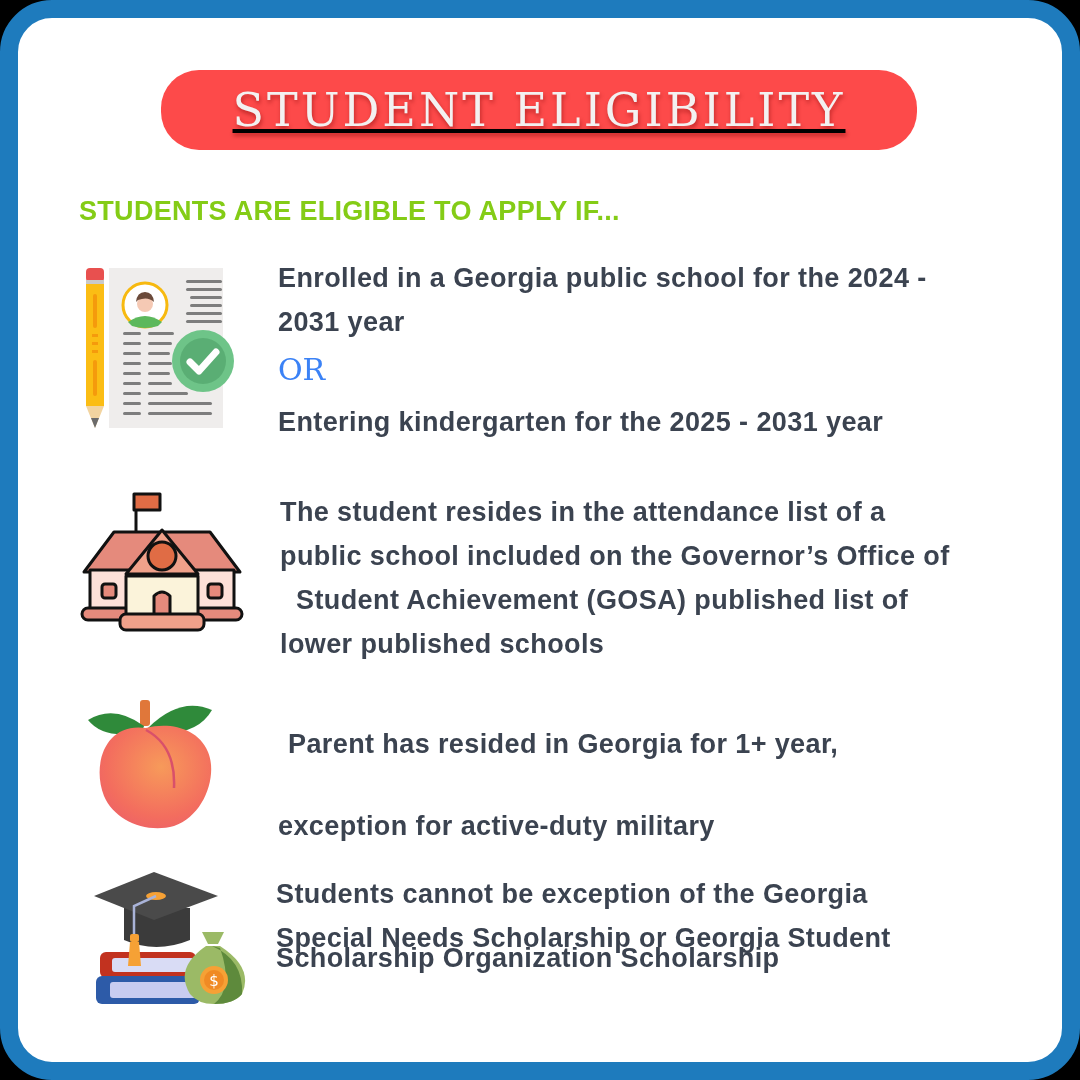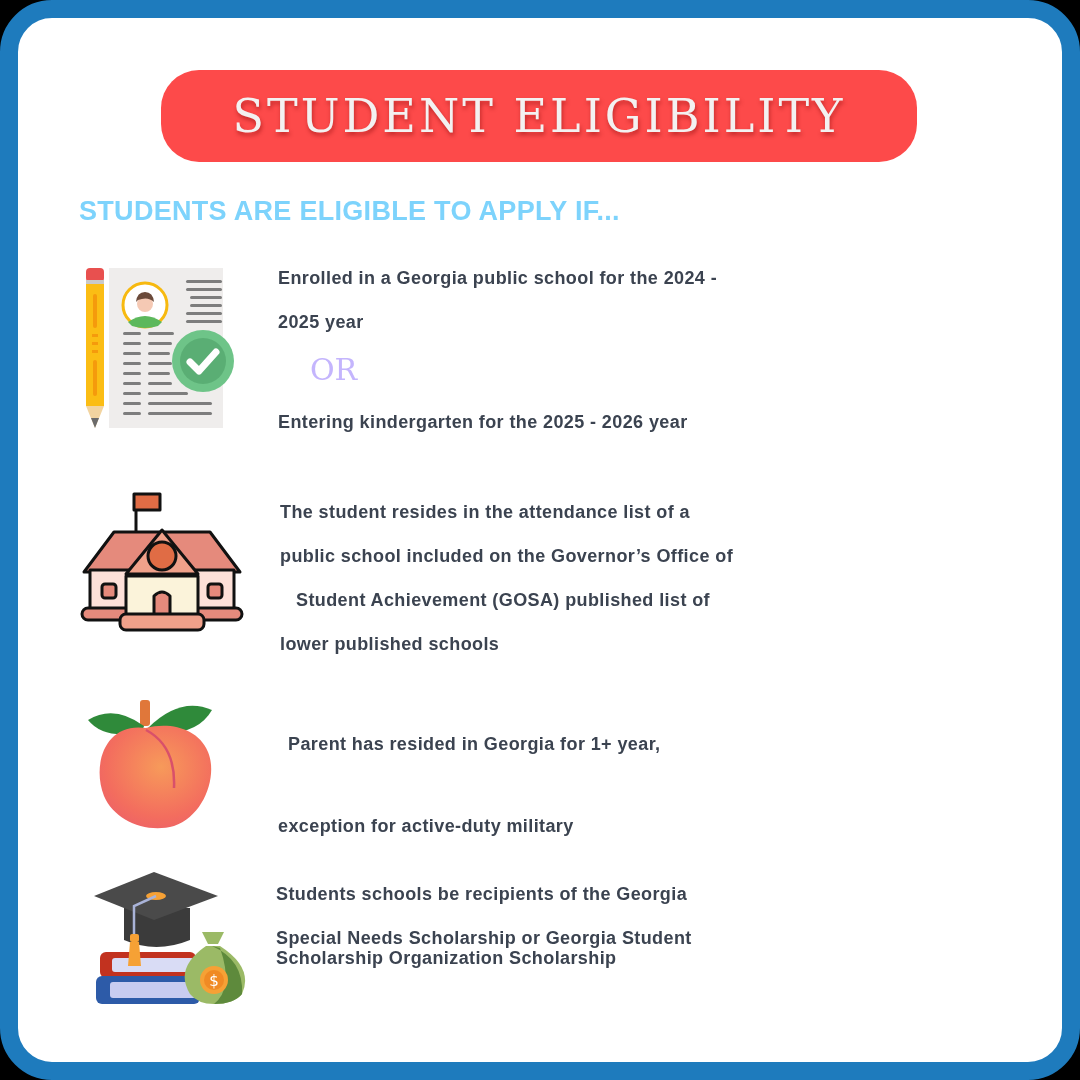--- a/index.html
+++ b/index.html
@@ -6,43 +6,43 @@
     body {
       width: 1080px; height: 1080px; background: #000; position: relative; overflow: hidden;
       font-family: "Liberation Sans", "DejaVu Sans", sans-serif;
     }
     .frame {
       position: absolute; left: 0; top: 0; width: 1080px; height: 1080px;
       box-sizing: border-box; background: #fff; border: 18px solid #1e7bbd;
       border-radius: 52px;
     }
     .title-pill {
-      position: absolute; left: 161px; top: 70px; width: 756px; height: 92px;
+      position: absolute; left: 161px; top: 70px; width: 756px; height: 80px;
       background: #fd4a4a; border-radius: 38px;
-      display: flex; align-items: center; justify-content: center;
+      display: flex; align-items: center; justify-content: center; text-decoration: underline;
     }
     .title-pill span {
       font-family: "DejaVu Serif", "Liberation Serif", serif;
       color: #f3f1f1; font-size: 46px; letter-spacing: 3px; text-transform: uppercase;
       text-shadow: 1px 3px 4px rgba(120,0,0,0.45);
       font-weight: normal;
     }
     .subtitle {
-      position: absolute; left: 79px; top: 196px; color: #7dd3fc;
+      position: absolute; left: 79px; top: 196px; color: #84cc16;
       font-family: "Liberation Sans", sans-serif; font-weight: bold; font-size: 27px;
       letter-spacing: 0.3px;
     }
     .icon { position: absolute; }
     .txt {
       position: absolute; color: #3b4350; font-family: "Liberation Sans", sans-serif;
-      font-weight: bold; font-size: 18px; line-height: 44px; letter-spacing: 0.4px;
+      font-weight: bold; font-size: 27px; line-height: 44px; letter-spacing: 0.4px;
     }
     .or {
-      position: absolute; left: 278px; top: 352px; color: #c4b5fd;
-      font-family: "DejaVu Serif", "Liberation Serif", serif; font-size: 30px; margin-left: 32px;
+      position: absolute; left: 278px; top: 352px; color: #3b82f6;
+      font-family: "DejaVu Serif", "Liberation Serif", serif; font-size: 30px;
     }
   </style>
 </head>
 <body>
 
 <div class="frame"></div>
 
 <div class="title-pill">
   <span>STUDENT ELIGIBILITY</span>
 </div>
@@ -94,23 +94,23 @@
     <rect x="41" y="146" width="18" height="3" rx="1.5"></rect>
       <rect x="66" y="146" width="64" height="3" rx="1.5"></rect>
   </g>
 
   <circle cx="121" cy="95" r="31" fill="#6ec488"></circle>
   <circle cx="121" cy="95" r="23" fill="#5aae74"></circle>
   <path d="M108 96 L117 105 L134 86" fill="none" stroke="#fff" stroke-width="7" stroke-linecap="round" stroke-linejoin="round"></path>
 </svg>
 
 <div class="txt" style="left:278px;top:256px">Enrolled in a Georgia public school for the 2024 -</div>
-<div class="txt" style="left:278px;top:300px">2025 year</div>
+<div class="txt" style="left:278px;top:300px">2031 year</div>
 <div class="or">OR</div>
-<div class="txt" style="left:278px;top:400px">Entering kindergarten for the 2025 - 2026 year</div>
+<div class="txt" style="left:278px;top:400px">Entering kindergarten for the 2025 - 2031 year</div>
 
 <svg class="icon" style="left:80px;top:492px" width="164" height="142" viewBox="0 0 164 142">
   <g stroke="#111" stroke-width="3" stroke-linejoin="round">
     <rect x="54" y="2" width="26" height="16" fill="#e06c45"></rect>
     <line x1="56" y1="18" x2="56" y2="44"></line>
     <path d="M34 40 L130 40 L160 80 L4 80 Z" fill="#e58a7c"></path>
     <rect x="10" y="78" width="48" height="44" fill="#fde0d8"></rect>
     <rect x="106" y="78" width="48" height="44" fill="#fde0d8"></rect>
     <rect x="22" y="92" width="14" height="14" rx="3" fill="#e58a7c"></rect>
     <rect x="128" y="92" width="14" height="14" rx="3" fill="#e58a7c"></rect>
@@ -161,15 +161,15 @@
   <path d="M36 74 L45 74 L47 98 L34 98 Z" fill="#f6a135"></path>
 
   <path d="M108 64 L130 64 L124 76 L114 76 Z" fill="#9bba66"></path>
   <path d="M112 78 Q80 100 96 126 Q104 136 120 136 Q140 136 148 126 Q160 100 126 78 Z" fill="#9bba66"></path>
   <path d="M118 78 Q150 92 148 126 Q140 136 120 136 Q140 120 126 80 Z" fill="#5e8a3c"></path>
   <circle cx="120" cy="112" r="14" fill="#f6a135"></circle>
   <circle cx="120" cy="112" r="10" fill="#f08a24"></circle>
   <text x="120" y="118" text-anchor="middle" font-size="15" font-family="DejaVu Sans, sans-serif" fill="#fff">$</text>
 </svg>
 
-<div class="txt" style="left:276px;top:872px">Students schools be recipients of the Georgia</div>
+<div class="txt" style="left:276px;top:872px">Students cannot be exception of the Georgia</div>
 <div class="txt" style="left:276px;top:916px">Special Needs Scholarship or Georgia Student</div>
 <div class="txt" style="left:276px;top:936px">Scholarship Organization Scholarship</div>
 
 </body></html>

